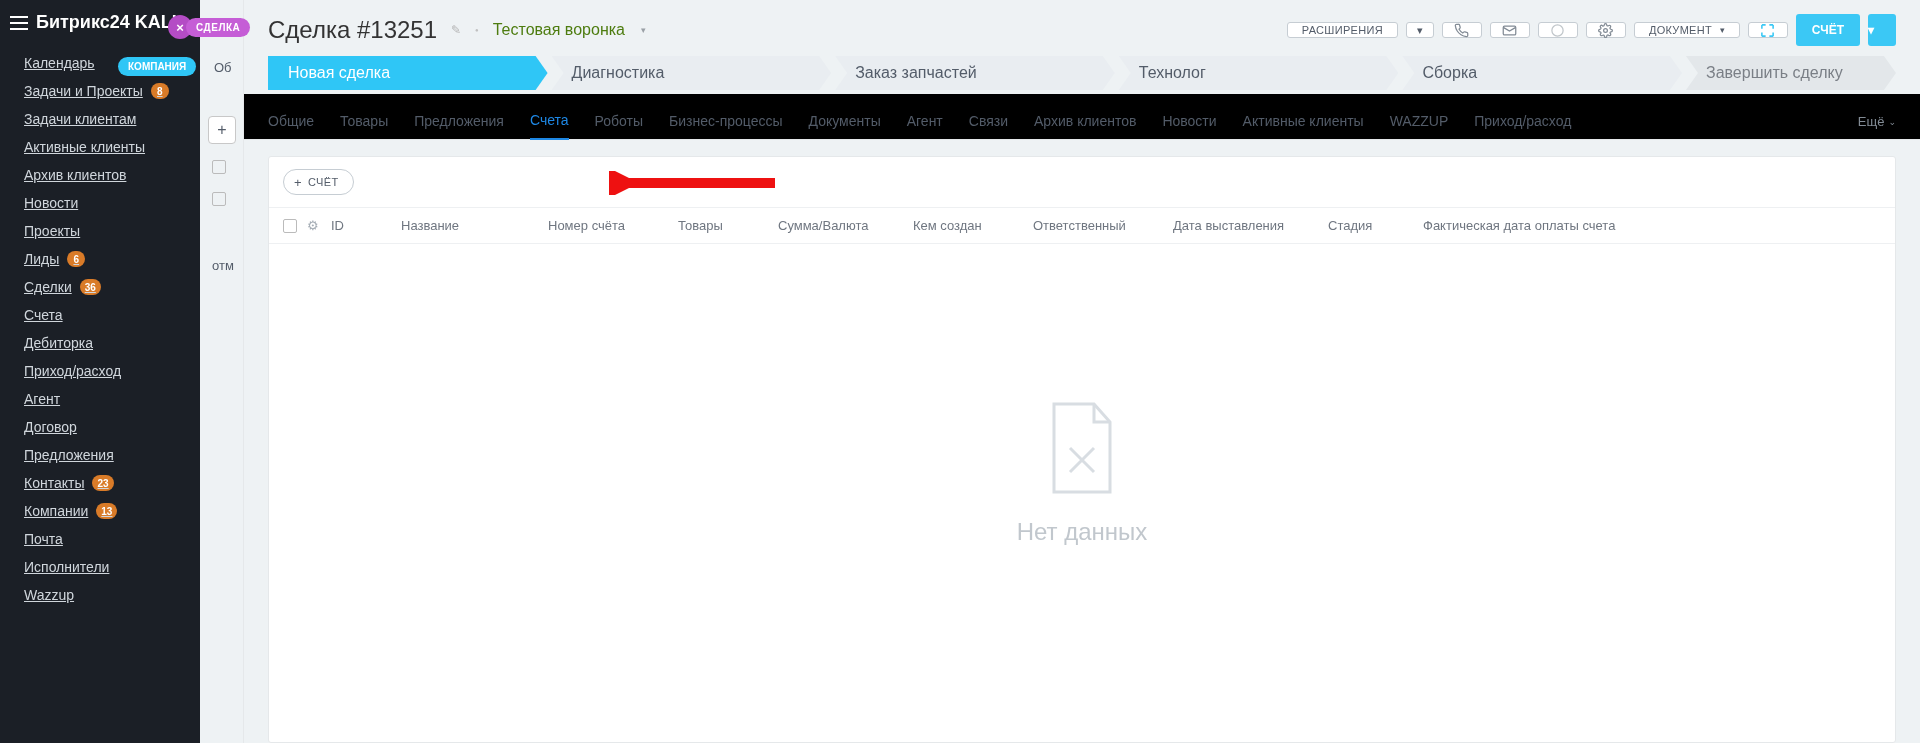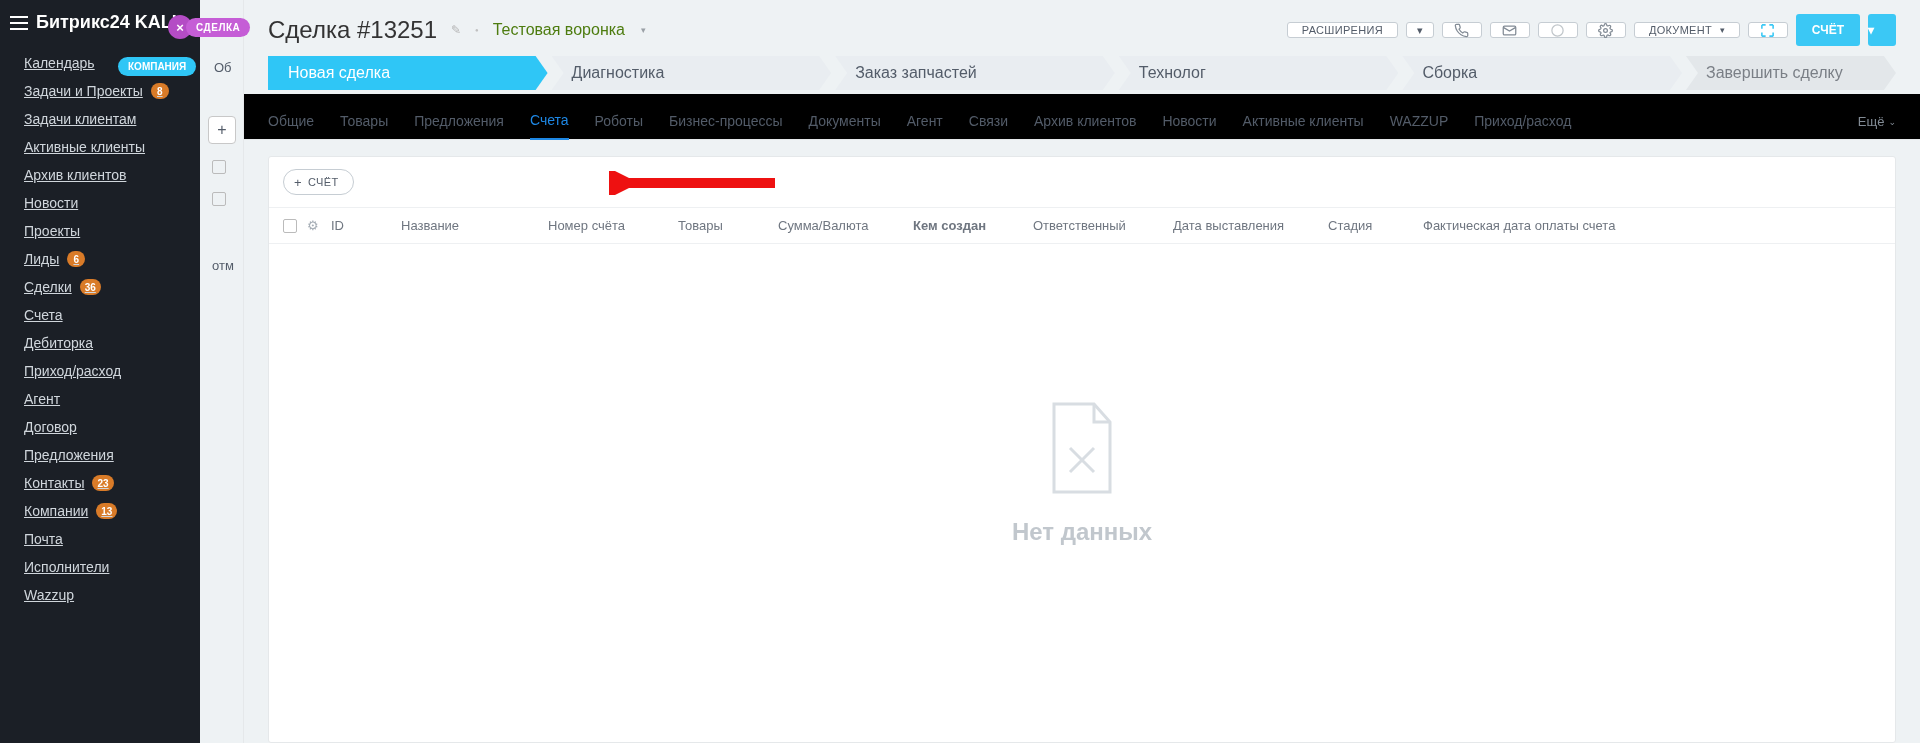--- a/index.html
+++ b/index.html
@@ -70,21 +70,21 @@
 
 .arrow-annot { position: absolute; left: 340px; top: 14px; pointer-events: none; }
 .arrow-annot svg { display: block; }
 
 .table-head { display: flex; align-items: center; padding: 10px 14px; border-top: 1px solid #eef0f2; border-bottom: 1px solid #eef0f2; font-size: 13px; color: #6f7680; }
 .th { padding-right: 20px; }
 .th.chk { width: 24px; }
 .th.gear { width: 24px; color: #a5adb5; cursor: pointer; }
 .head-chk { width: 14px; height: 14px; border: 1px solid #bbb; border-radius: 2px; }
 
-.empty-state { flex: 1; display: flex; flex-direction: column; align-items: center; justify-content: center; color: #c8cdd3; padding-bottom: 40px; font-weight: bold; }
+.empty-state { flex: 1; display: flex; flex-direction: column; align-items: center; justify-content: center; color: #c8cdd3; padding-bottom: 40px; }
 .empty-state svg { margin-bottom: 22px; }
 .empty-state .msg { font-size: 24px; color: #c1c7cd; }
 
 </style>
 </head>
 <body>
 
 <div class="layout">
 
   <div class="sidebar">
@@ -282,21 +282,21 @@
       <div class="table-head" id="table-head">
           <div class="th chk">
             <div class="head-chk"></div>
           </div>
           <div class="th gear">⚙</div>
           <div class="th" style="width: 70px;">ID</div>
           <div class="th" style="width: 110px;">Название</div>
           <div class="th" style="width: 130px; margin-left: 37px;">Номер счёта</div>
           <div class="th" style="width: 100px;">Товары</div>
           <div class="th" style="width: 135px;">Сумма/Валюта</div>
-          <div class="th" style="width: 120px; font-weight: bold;">Кем создан</div>
+          <div class="th" style="width: 120px;">Кем создан</div>
           <div class="th" style="width: 140px;">Ответственный</div>
           <div class="th" style="width: 155px;">Дата выставления</div>
           <div class="th" style="width: 95px;">Стадия</div>
           <div class="th" style="width: 260px;">Фактическая дата оплаты счета</div>
         </div>
 
       <div class="empty-state">
         <svg width="80" height="96" viewBox="0 0 80 96" fill="none" stroke="#d8dde2" stroke-width="3">
           <path d="M12 4h40l16 18v70H12z"></path>
           <path d="M52 4v18h16"></path>

